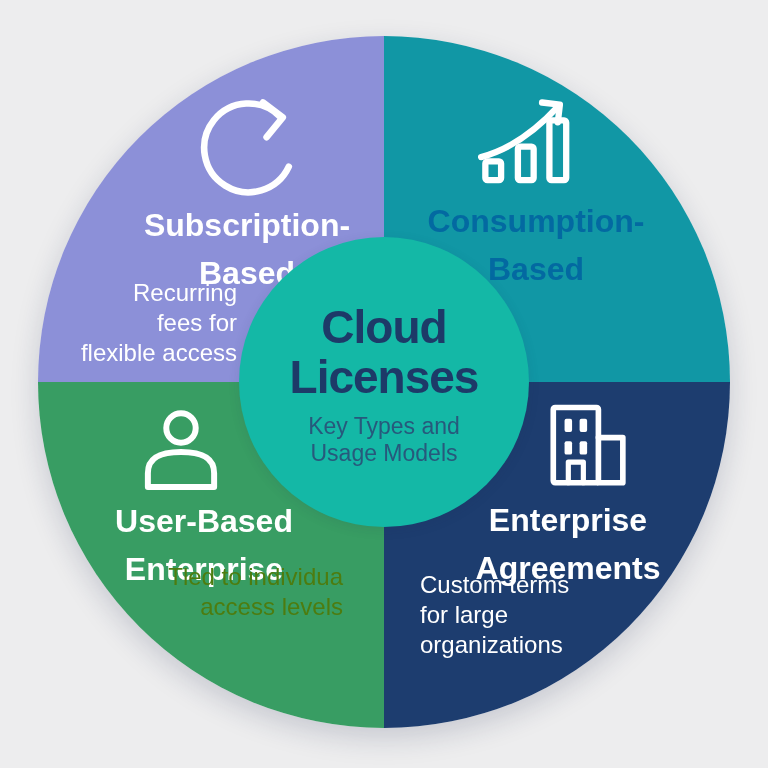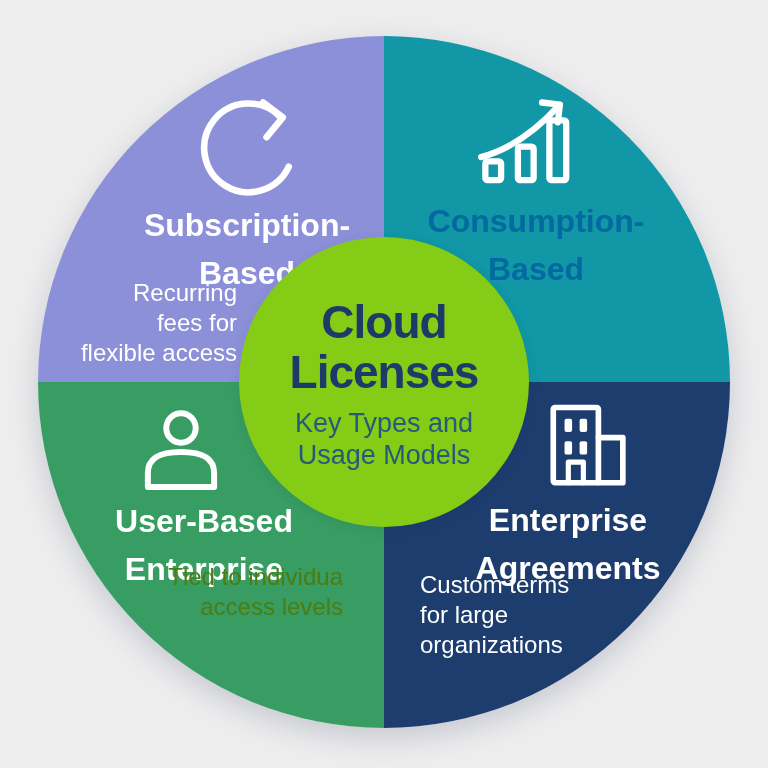--- a/index.html
+++ b/index.html
@@ -76,21 +76,21 @@
   }
   .center-title {
     font-size: 46px;
     font-weight: bold;
     line-height: 1.08;
     letter-spacing: -1px;
     white-space: pre-line;
     margin-top: 6px;
   }
   .center-subtitle {
-    font-size: 27px;
+    font-size: 23px;
     line-height: 1.18;
     white-space: pre-line;
     margin-top: 10px;
     text-align: center;
   }
   svg { display: block; width: 100%; height: 100%; }
 </style>
 </head>
 <body>
 
@@ -148,20 +148,20 @@
       <rect x="40" y="44" width="8" height="14" rx="2" fill="currentColor" stroke="none"></rect>
       <path d="M28 88 V66 H44 V88" stroke-width="5.5"></path>
     </svg>
   </span>
   <div class="overlay-item seg-title" id="title-br" style="color: rgb(255, 255, 255);">Enterprise
 Agreements</div>
   <div class="overlay-item seg-desc align-left" id="desc-br" style="color: rgb(255, 255, 255);">Custom terms
 for large
 organizations</div>
 
-  <div class="center-circle" style="background-color: #84cc16;">
+  <div class="center-circle" style="background-color: #14b8a6;">
     <div class="center-title" style="color: rgb(29, 58, 104);">Cloud
 Licenses</div>
     <div class="center-subtitle" style="color: rgb(39, 89, 124);">Key Types and
 Usage Models</div>
   </div>
 
 </div>
 
 </body></html>

